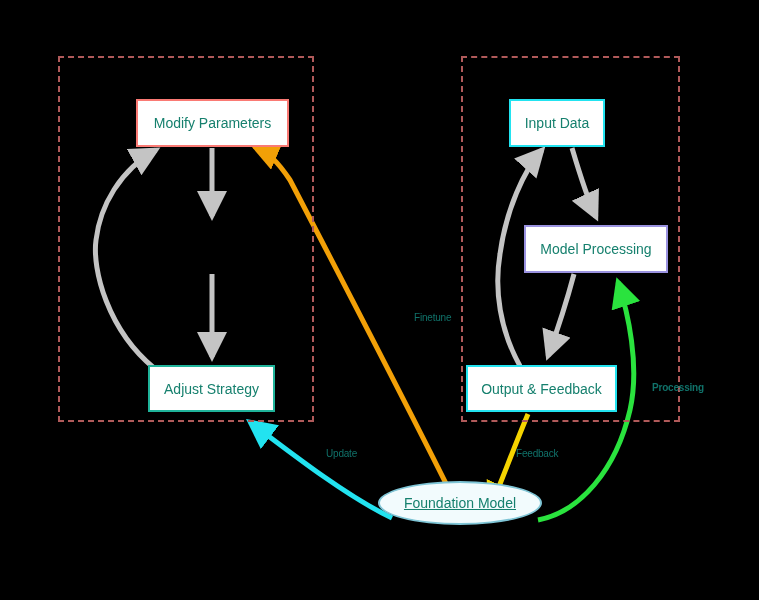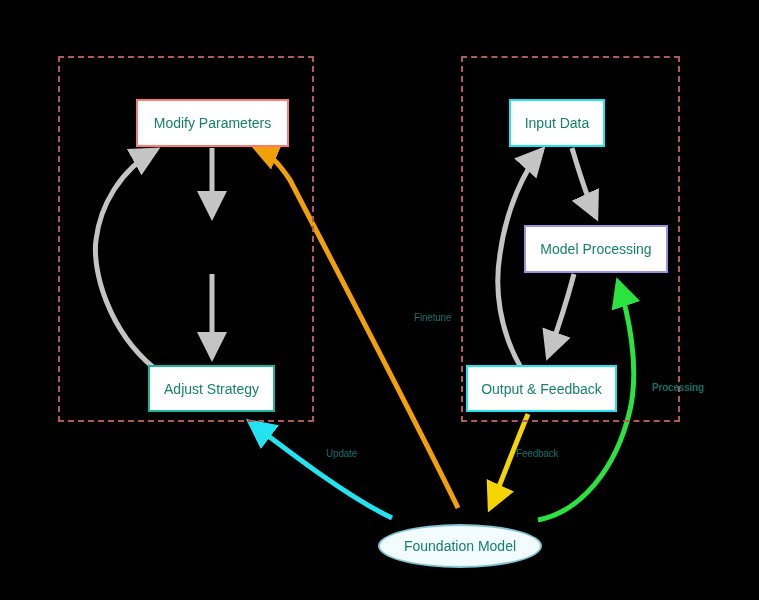--- a/index.html
+++ b/index.html
@@ -116,21 +116,21 @@
   </div>
 
   <div class="node" style="left:524px; top:225px; width:144px; height:48px; border-color:#9a92e0;">
     <span>Model Processing</span>
   </div>
 
   <div class="node" style="left:466px; top:365px; width:151px; height:47px; border-color:#22e3f0;">
     <span>Output &amp; Feedback</span>
   </div>
 
-  <div class="ellipse" style="left:378px; top:524px; width:164px; height:44px;">
+  <div class="ellipse" style="left:378px; top:481px; width:164px; height:44px;text-decoration:underline;">
     <span>Foundation Model</span>
   </div>
 
   <div class="edge-label" style="left:392px; top:312px;margin-left:22px;">Finetune</div>
   <div class="edge-label" style="left:296px; top:448px;margin-left:30px;">Update</div>
   <div class="edge-label" style="left:504px; top:448px;margin-left:12px;">Feedback</div>
   <div class="edge-label" style="left:652px; top:382px;font-weight:bold;">Processing</div>
 
 </div>
 

